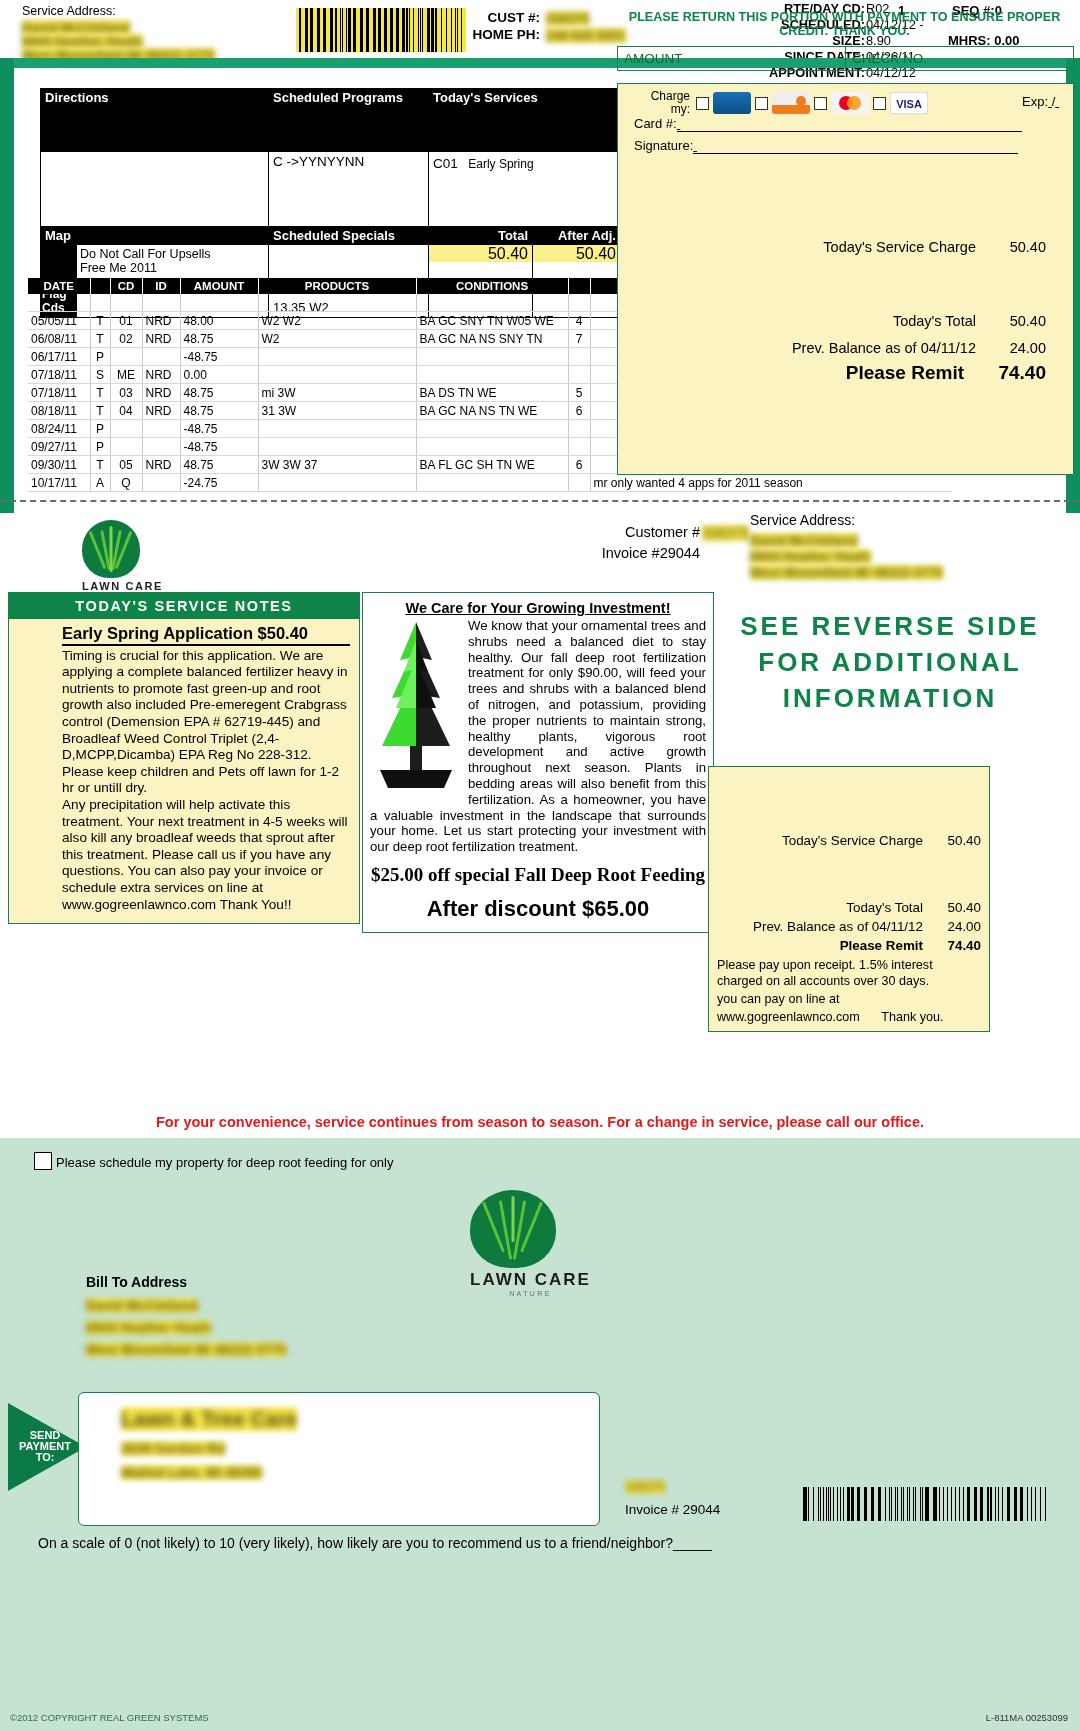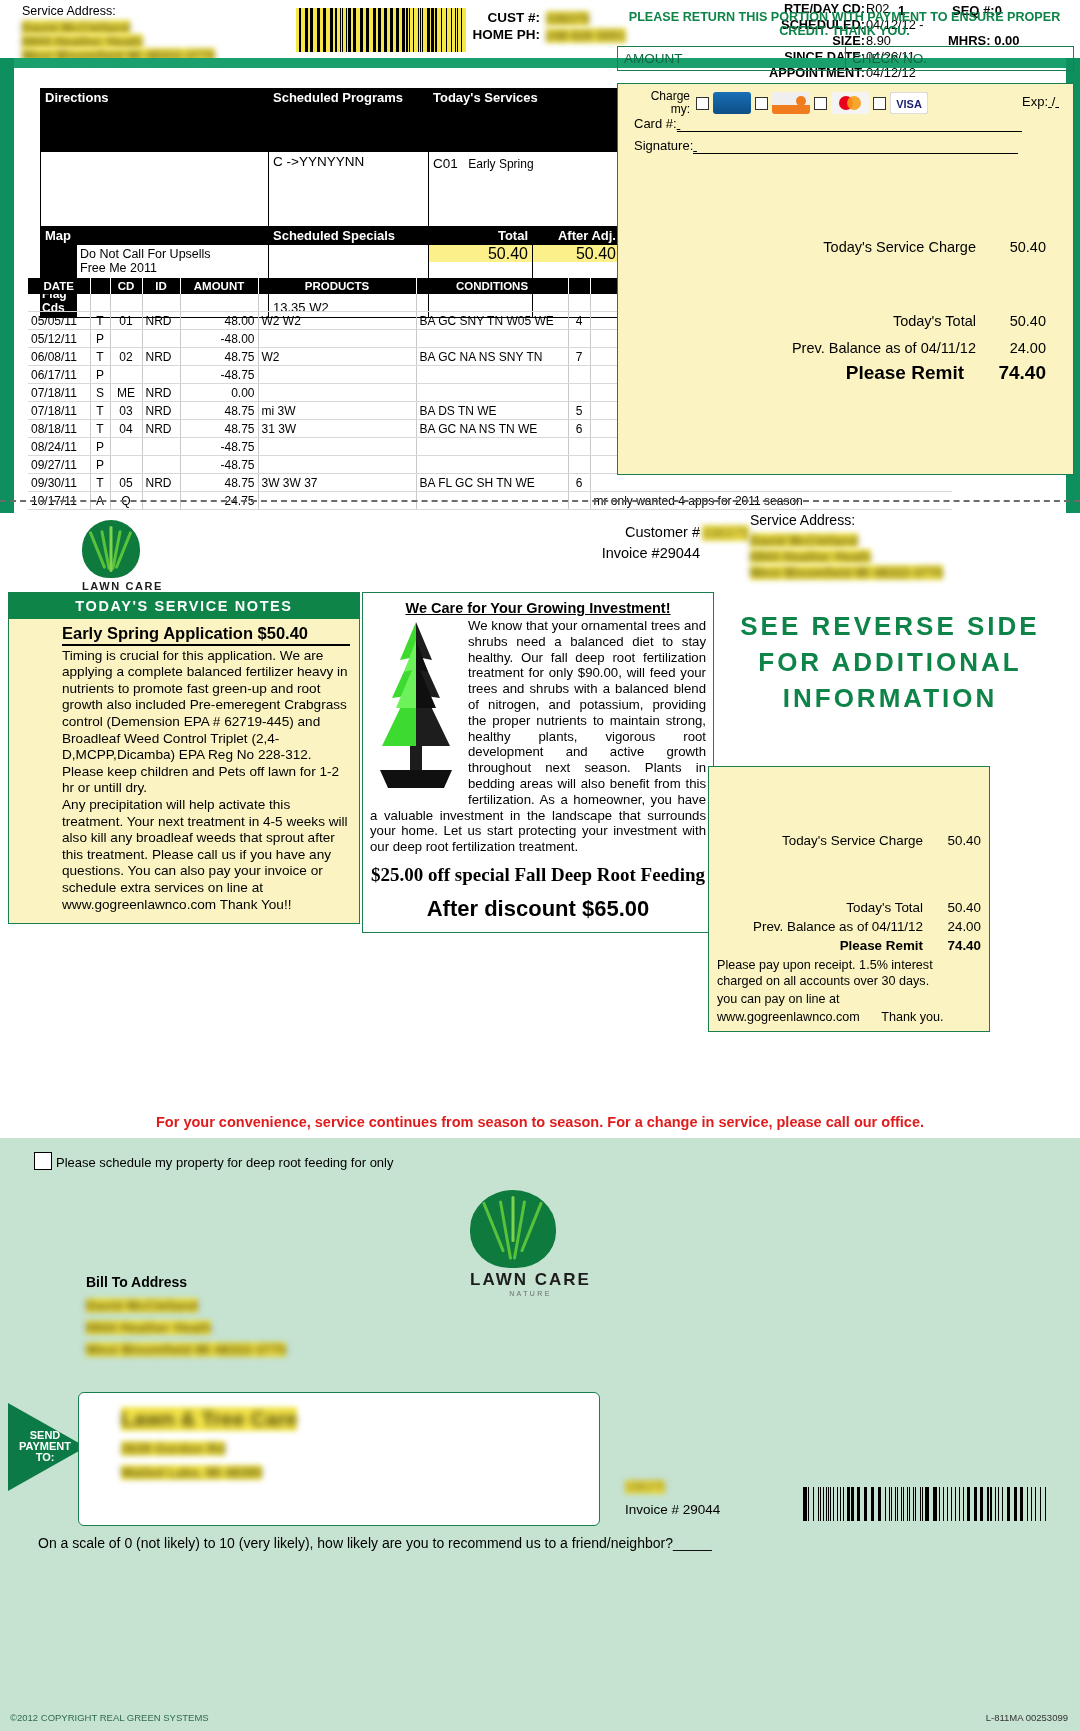--- a/index.html
+++ b/index.html
@@ -38,21 +38,21 @@
   .t-top td{vertical-align:top;}
 
   .smalltxt{font-size:12px;}
   .money{text-align:right;padding-right:4px;}
 
   
   .hist{position:absolute;left:28px;top:278px;width:924px;border-collapse:collapse;table-layout:fixed;font-size:12px;}
   .hist th{background:#000;color:#fff;font-size:11.5px;font-weight:bold;padding:2px 2px;border-right:1px solid #fff;}
   .hist td{border-bottom:1px solid #d8d8d8;border-right:1px solid #c9c9c9;padding:1px 3px;height:15px;}
   .hist td.noline{border-right:none;}
-  .r{text-align:right;}
+  .r{text-align:left;}
   .c{text-align:center;}
 
   
   .dashed{position:absolute;left:0;width:1080px;border-top:2px dashed #6b6b6b;}
 
   
   .logo{position:absolute;}
   .logo .leaf{width:58px;height:58px;border-radius:50% 50% 46% 46%;background:#0f7a3d;position:relative;overflow:hidden;}
   .logo .leaf::after{content:"";position:absolute;left:50%;top:6px;width:3px;height:46px;background:#7fd44e;transform:translateX(-50%);border-radius:2px;}
   .logo .leaf b{position:absolute;width:3px;height:40px;background:#58c23a;border-radius:3px;top:10px;}
@@ -334,31 +334,20 @@
           <td class="c">T</td>
           <td class="c">01</td>
           <td class="">NRD</td>
           <td class="r">48.00</td>
           <td class="">W2 W2</td>
           <td class="">BA GC SNY TN W05 WE</td>
           <td class="c">4</td>
           <td class="noline"></td>
         </tr>
         <tr>
-          <td class="">05/12/11</td>
-          <td class="c">P</td>
-          <td class="c"></td>
-          <td class=""></td>
-          <td class="r">-48.00</td>
-          <td class=""></td>
-          <td class=""></td>
-          <td class="c"></td>
-          <td class="noline"></td>
-        </tr>
-        <tr>
           <td class="">06/08/11</td>
           <td class="c">T</td>
           <td class="c">02</td>
           <td class="">NRD</td>
           <td class="r">48.75</td>
           <td class="">W2</td>
           <td class="">BA GC NA NS SNY TN</td>
           <td class="c">7</td>
           <td class="noline"></td>
         </tr>

